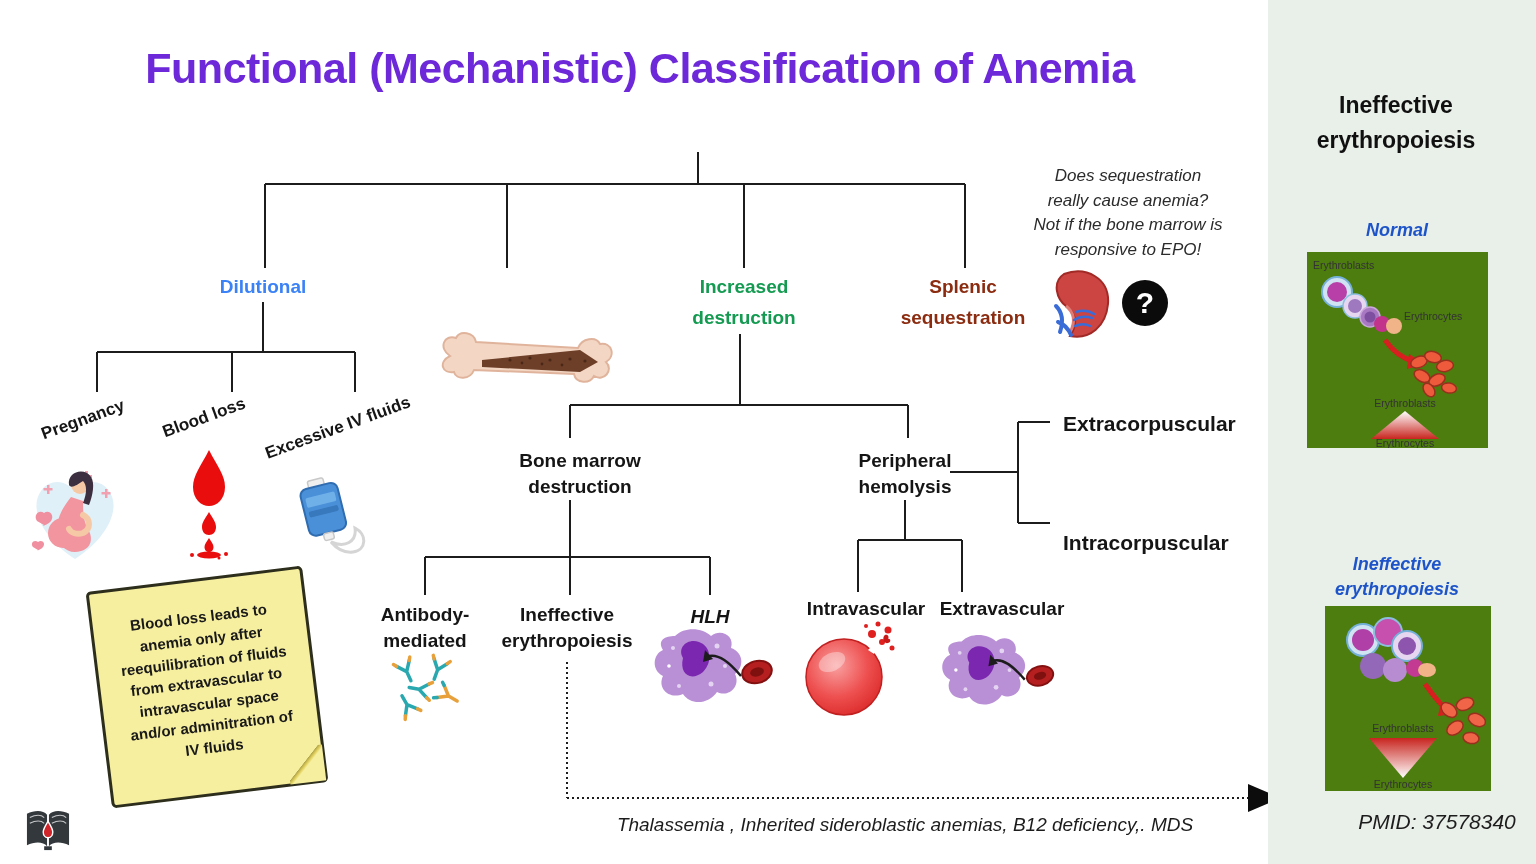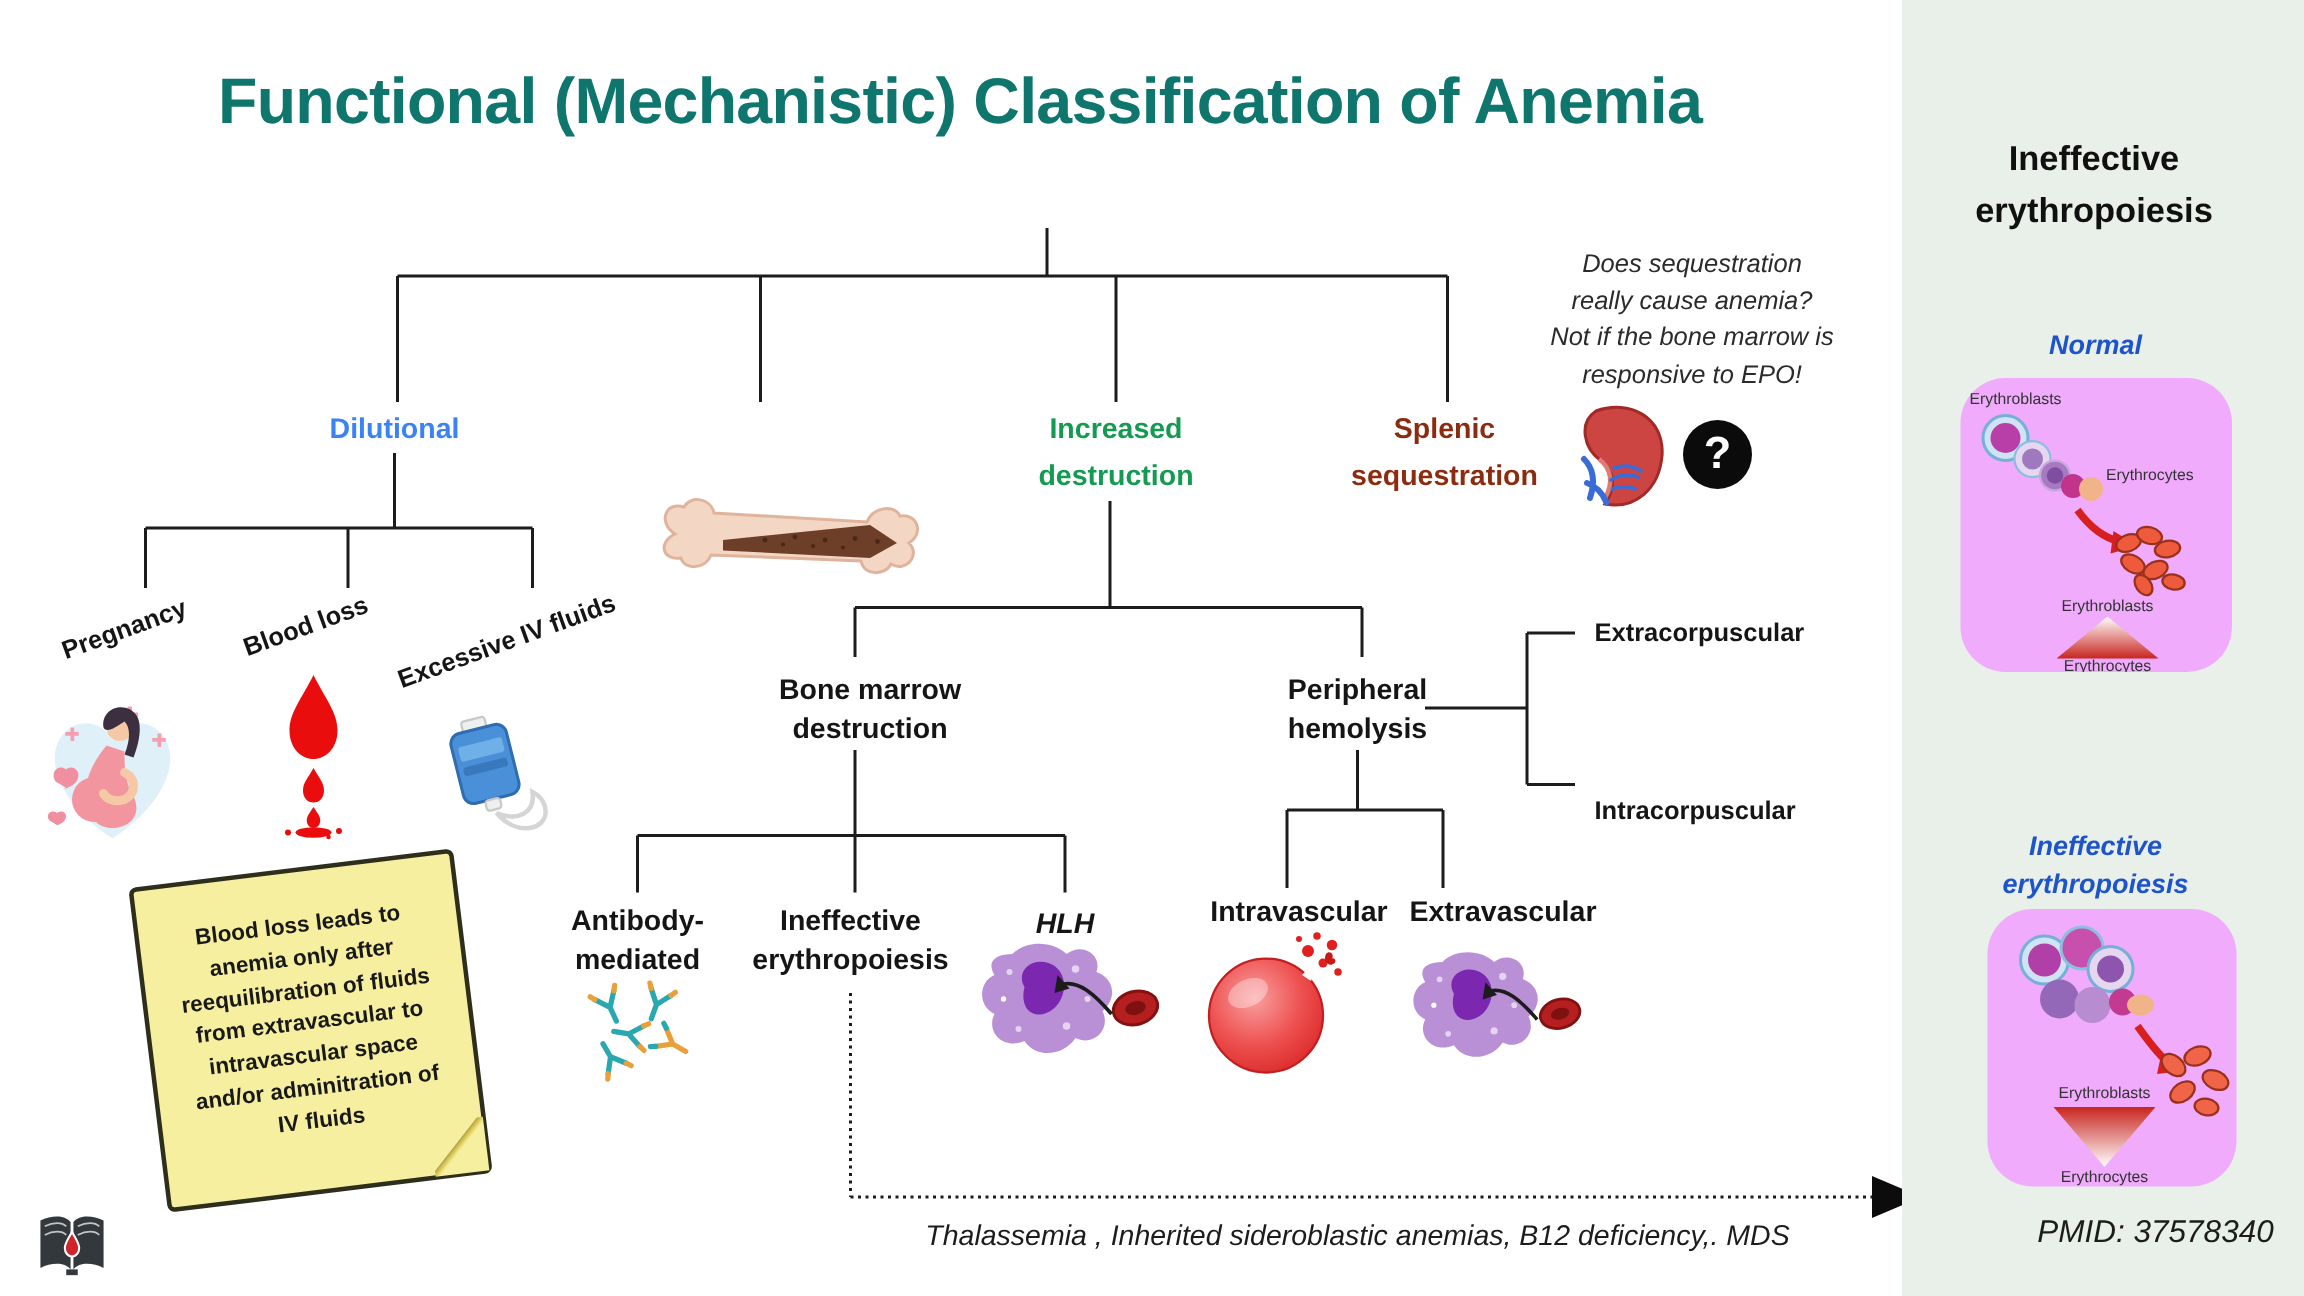--- a/index.html
+++ b/index.html
@@ -2,46 +2,46 @@
 <html><head>
 <meta charset="utf-8">
 <style>
   html,body{margin:0;padding:0;background:#ffffff;}
   .canvas{position:relative;width:1536px;height:864px;overflow:hidden;background:#ffffff;
           font-family:"Liberation Sans",sans-serif;color:#111;}
   svg{display:block;}
   .connectors{position:absolute;left:0;top:0;z-index:1;}
   .abs{position:absolute;z-index:3;}
   .title{position:absolute;left:0;top:44px;width:1280px;text-align:center;z-index:3;
-         font-size:43px;font-weight:800;letter-spacing:-0.5px;color:#0f766e;margin:0;}
+         font-size:43px;font-weight:800;letter-spacing:-0.5px;color:#6d28d9;margin:0;}
   .lbl{position:absolute;z-index:3;font-weight:bold;color:#151515;text-align:center;
        white-space:pre-line;transform:translateX(-50%);}
   .cat{font-size:19px;line-height:1.62;}
   .node{font-size:19px;line-height:1.38;}
-  .corp{font-size:17px;transform:none;text-align:right;}
+  .corp{font-size:21px;transform:none;text-align:right;}
   .rot{font-size:17px;transform:translateX(-50%) rotate(-20deg);white-space:nowrap;}
   .italic-note{position:absolute;z-index:3;font-style:italic;color:#2b2b2b;text-align:center;
        white-space:pre-line;transform:translateX(-50%);font-size:17px;line-height:1.45;}
   .footnote{position:absolute;z-index:3;font-style:italic;font-size:19px;color:#1c1c1c;
        transform:translateX(-50%);white-space:nowrap;}
   .qmark{position:absolute;z-index:3;width:46px;height:46px;border-radius:50%;background:#0b0b0b;
        color:#fff;font-weight:bold;font-size:30px;display:flex;align-items:center;justify-content:center;}
   .sticky{position:absolute;left:98px;top:578px;width:218px;height:218px;z-index:4;
        background:#f6efa0;border:3px solid #2e2e1c;border-radius:5px;transform:rotate(-7deg);
        box-sizing:border-box;padding:25px 10px 0 10px;}
   .sticky-text{font-size:15px;font-weight:bold;text-align:center;white-space:pre-line;
        line-height:1.45;color:#191919;}
   .sticky-fold{position:absolute;right:-1px;bottom:-1px;width:36px;height:36px;
        background:linear-gradient(to top left,#f6efa0 0%,#f6efa0 46%,#e3d25f 50%,#b3a64a 55%,transparent 56%);}
   .sidebar{position:absolute;left:1268px;top:0;width:268px;height:864px;background:#e9efe9;z-index:2;}
   .sb-title{position:absolute;z-index:3;font-size:23px;font-weight:800;line-height:1.5;
        text-align:center;white-space:pre-line;transform:translateX(-50%);color:#101010;}
   .sb-sub{position:absolute;z-index:3;font-size:18px;font-weight:bold;font-style:italic;
        text-align:center;white-space:pre-line;transform:translateX(-50%);line-height:1.4;}
-  .card{position:absolute;background:#f0abfc;z-index:3;border-radius:30px;}
+  .card{position:absolute;background:#4d7c0f;z-index:3;}
   .pmid{position:absolute;z-index:3;font-size:21px;font-style:italic;color:#1c1c1c;
        transform:translateX(-50%);white-space:nowrap;}
   .logo{position:absolute;left:25px;top:808px;z-index:3;display:flex;align-items:flex-start;gap:8px;}
   .logo-text{font-family:"Liberation Serif",serif;font-weight:bold;font-size:21px;color:#23272b;line-height:1.1;margin-top:6px;}
   .logo-text .red{color:#c03330;}
   .logo-tag{font-family:"Liberation Sans",sans-serif;font-size:6.5px;font-weight:normal;
        letter-spacing:1.6px;color:#b5aeae;margin-top:2px;}
 </style>
 </head>
 <body>

